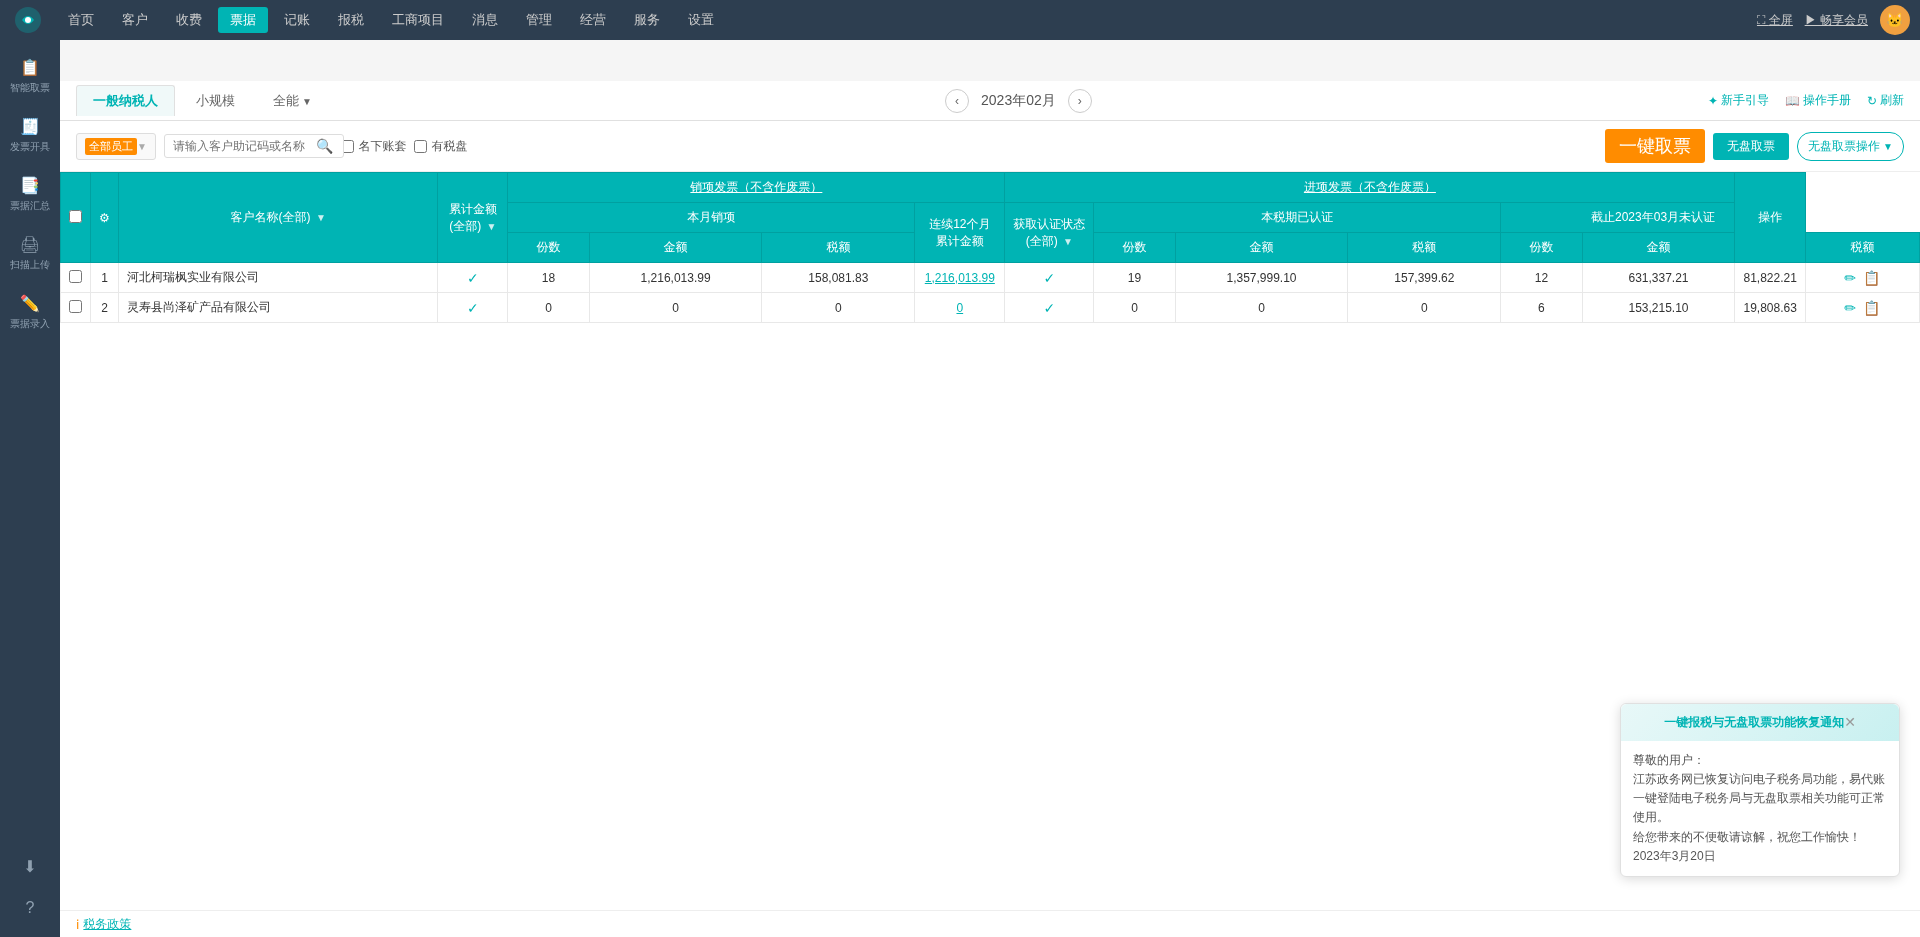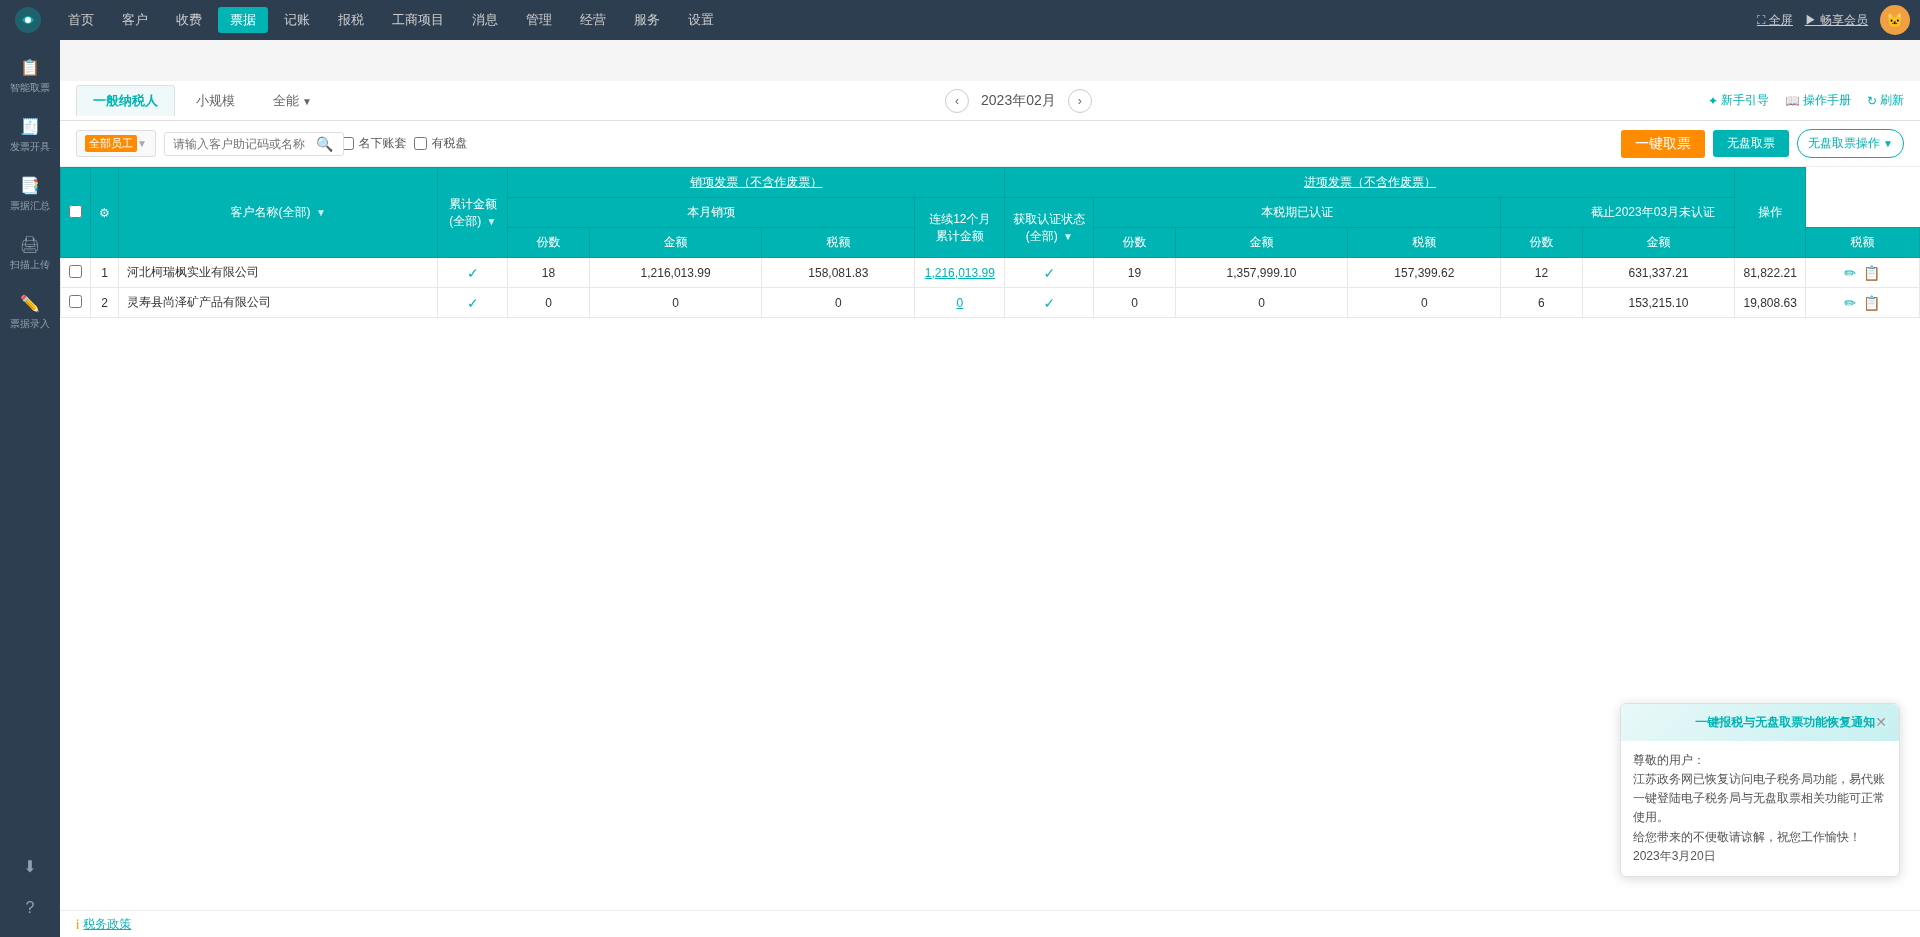--- a/index.html
+++ b/index.html
@@ -213,21 +213,21 @@
       align-items: center;
       gap: 8px;
     }
     .btn-orange {
       background: #ff8c00;
       color: #fff;
       border: none;
       border-radius: 3px;
       padding: 5px 14px;
       cursor: pointer;
-      font-size: 14px;
+      font-size: 18px;
       white-space: nowrap;
     }
     .btn-teal {
       background: #00b4b4;
       color: #fff;
       border: none;
       border-radius: 3px;
       padding: 5px 14px;
       cursor: pointer;
       font-size: 12px;
@@ -295,21 +295,21 @@
       border-radius: 6px;
       box-shadow: 0 2px 12px rgba(0,0,0,0.15);
       font-size: 12px;
       z-index: 100;
     }
     .notification-header {
       background: linear-gradient(135deg, #e8f8f8 0%, #c8f0f0 100%);
       padding: 10px 12px;
       border-radius: 6px 6px 0 0;
       display: flex;
-      justify-content: flex-end;
+      justify-content: center;
       align-items: flex-start;
     }
     .notification-title {
       font-weight: bold;
       color: #00b4b4;
       font-size: 12px;
     }
     .notification-close { cursor: pointer; color: #999; font-size: 14px; }
     .notification-body {
       padding: 10px 12px;

